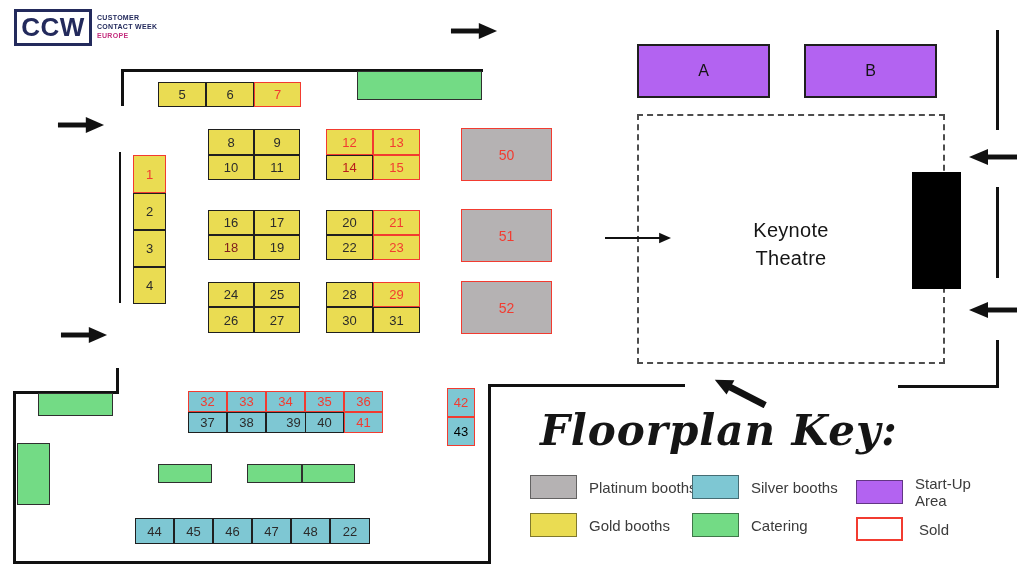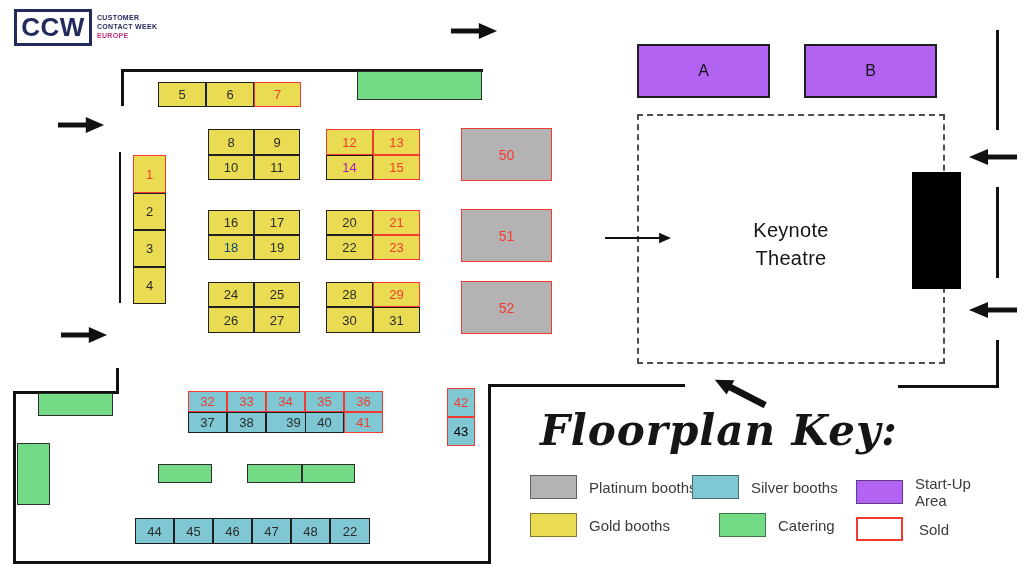--- a/index.html
+++ b/index.html
@@ -104,25 +104,25 @@
     <div class="booth" style="left: 133px; top: 155px; width: 33px; height: 38px; background: rgb(234, 220, 82); border-color: rgb(242, 59, 48); color: rgb(242, 59, 48);">1</div>
     <div class="booth" style="left: 133px; top: 193px; width: 33px; height: 37px; background: rgb(234, 220, 82); border-color: rgb(31, 31, 31); color: rgb(43, 43, 43);">2</div>
     <div class="booth" style="left: 133px; top: 230px; width: 33px; height: 37px; background: rgb(234, 220, 82); border-color: rgb(31, 31, 31); color: rgb(43, 43, 43);">3</div>
     <div class="booth" style="left: 133px; top: 267px; width: 33px; height: 37px; background: rgb(234, 220, 82); border-color: rgb(31, 31, 31); color: rgb(43, 43, 43);">4</div>
     <div class="booth" style="left: 208px; top: 129px; width: 46px; height: 26px; background: rgb(234, 220, 82); border-color: rgb(31, 31, 31); color: rgb(43, 43, 43);">8</div>
     <div class="booth" style="left: 254px; top: 129px; width: 46px; height: 26px; background: rgb(234, 220, 82); border-color: rgb(31, 31, 31); color: rgb(43, 43, 43);">9</div>
     <div class="booth" style="left: 208px; top: 155px; width: 46px; height: 25px; background: rgb(234, 220, 82); border-color: rgb(31, 31, 31); color: rgb(43, 43, 43);">10</div>
     <div class="booth" style="left: 254px; top: 155px; width: 46px; height: 25px; background: rgb(234, 220, 82); border-color: rgb(31, 31, 31); color: rgb(43, 43, 43);">11</div>
     <div class="booth" style="left: 326px; top: 129px; width: 47px; height: 26px; background: rgb(234, 220, 82); border-color: rgb(242, 59, 48); color: rgb(242, 59, 48);">12</div>
     <div class="booth" style="left: 373px; top: 129px; width: 47px; height: 26px; background: rgb(234, 220, 82); border-color: rgb(242, 59, 48); color: rgb(242, 59, 48);">13</div>
-    <div class="booth" style="left: 326px; top: 155px; width: 47px; height: 25px; background: rgb(234, 220, 82); border-color: rgb(31, 31, 31); color: #a21caf;">14</div>
+    <div class="booth" style="left: 326px; top: 155px; width: 47px; height: 25px; background: rgb(234, 220, 82); border-color: rgb(31, 31, 31); color: #b91c1c;">14</div>
     <div class="booth" style="left: 373px; top: 155px; width: 47px; height: 25px; background: rgb(234, 220, 82); border-color: rgb(242, 59, 48); color: rgb(242, 59, 48);">15</div>
     <div class="booth" style="left: 208px; top: 210px; width: 46px; height: 25px; background: rgb(234, 220, 82); border-color: rgb(31, 31, 31); color: rgb(43, 43, 43);">16</div>
     <div class="booth" style="left: 254px; top: 210px; width: 46px; height: 25px; background: rgb(234, 220, 82); border-color: rgb(31, 31, 31); color: rgb(43, 43, 43);">17</div>
-    <div class="booth" style="left: 208px; top: 235px; width: 46px; height: 25px; background: rgb(234, 220, 82); border-color: rgb(31, 31, 31); color: #0c4a6e;">18</div>
+    <div class="booth" style="left: 208px; top: 235px; width: 46px; height: 25px; background: rgb(234, 220, 82); border-color: rgb(31, 31, 31); color: #7f1d1d;">18</div>
     <div class="booth" style="left: 254px; top: 235px; width: 46px; height: 25px; background: rgb(234, 220, 82); border-color: rgb(31, 31, 31); color: rgb(43, 43, 43);">19</div>
     <div class="booth" style="left: 326px; top: 210px; width: 47px; height: 25px; background: rgb(234, 220, 82); border-color: rgb(31, 31, 31); color: rgb(43, 43, 43);">20</div>
     <div class="booth" style="left: 373px; top: 210px; width: 47px; height: 25px; background: rgb(234, 220, 82); border-color: rgb(242, 59, 48); color: rgb(242, 59, 48);">21</div>
     <div class="booth" style="left: 326px; top: 235px; width: 47px; height: 25px; background: rgb(234, 220, 82); border-color: rgb(31, 31, 31); color: rgb(43, 43, 43);">22</div>
     <div class="booth" style="left: 373px; top: 235px; width: 47px; height: 25px; background: rgb(234, 220, 82); border-color: rgb(242, 59, 48); color: rgb(242, 59, 48);">23</div>
     <div class="booth" style="left: 208px; top: 282px; width: 46px; height: 25px; background: rgb(234, 220, 82); border-color: rgb(31, 31, 31); color: rgb(43, 43, 43);">24</div>
     <div class="booth" style="left: 254px; top: 282px; width: 46px; height: 25px; background: rgb(234, 220, 82); border-color: rgb(31, 31, 31); color: rgb(43, 43, 43);">25</div>
     <div class="booth" style="left: 208px; top: 307px; width: 46px; height: 26px; background: rgb(234, 220, 82); border-color: rgb(31, 31, 31); color: rgb(43, 43, 43);">26</div>
     <div class="booth" style="left: 254px; top: 307px; width: 46px; height: 26px; background: rgb(234, 220, 82); border-color: rgb(31, 31, 31); color: rgb(43, 43, 43);">27</div>
     <div class="booth" style="left: 326px; top: 282px; width: 47px; height: 25px; background: rgb(234, 220, 82); border-color: rgb(31, 31, 31); color: rgb(43, 43, 43);">28</div>
@@ -197,21 +197,21 @@
       <span class="legend-label">Platinum booths</span>
     </div>
     <div class="legend-item" style="left: 530px; top: 513px;">
       <span class="legend-swatch" style="background: rgb(234, 220, 82);"></span>
       <span class="legend-label">Gold booths</span>
     </div>
     <div class="legend-item" style="left: 692px; top: 475px;">
       <span class="legend-swatch" style="background: rgb(126, 199, 211);"></span>
       <span class="legend-label">Silver booths</span>
     </div>
-    <div class="legend-item" style="left: 692px; top: 513px; margin-left: 27px;">
+    <div class="legend-item" style="left: 692px; top: 513px;">
       <span class="legend-swatch" style="background: rgb(115, 219, 133);"></span>
       <span class="legend-label">Catering</span>
     </div>
     <div class="legend-item" style="left: 856px; top: 475px;">
       <span class="legend-swatch" style="background: rgb(179, 99, 241);"></span>
       <span class="legend-label wrap">Start-Up Area</span>
     </div>
     <div class="legend-item" style="left: 856px; top: 517px;">
       <span class="legend-swatch" style="background: rgb(255, 255, 255); border: 2px solid rgb(242, 59, 48); margin-right: 16px;"></span>
       <span class="legend-label">Sold</span>

